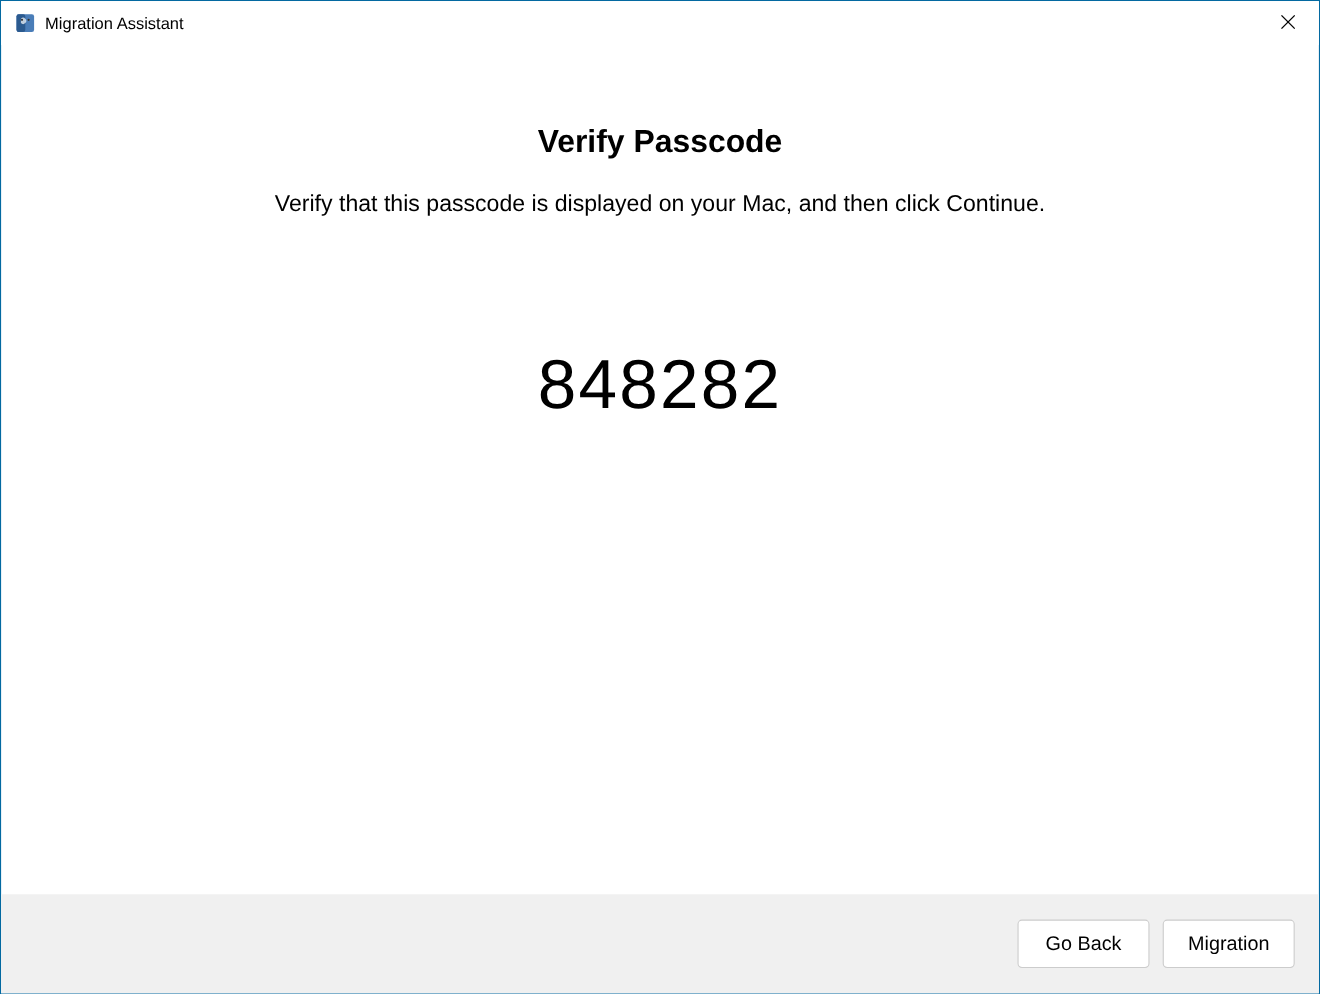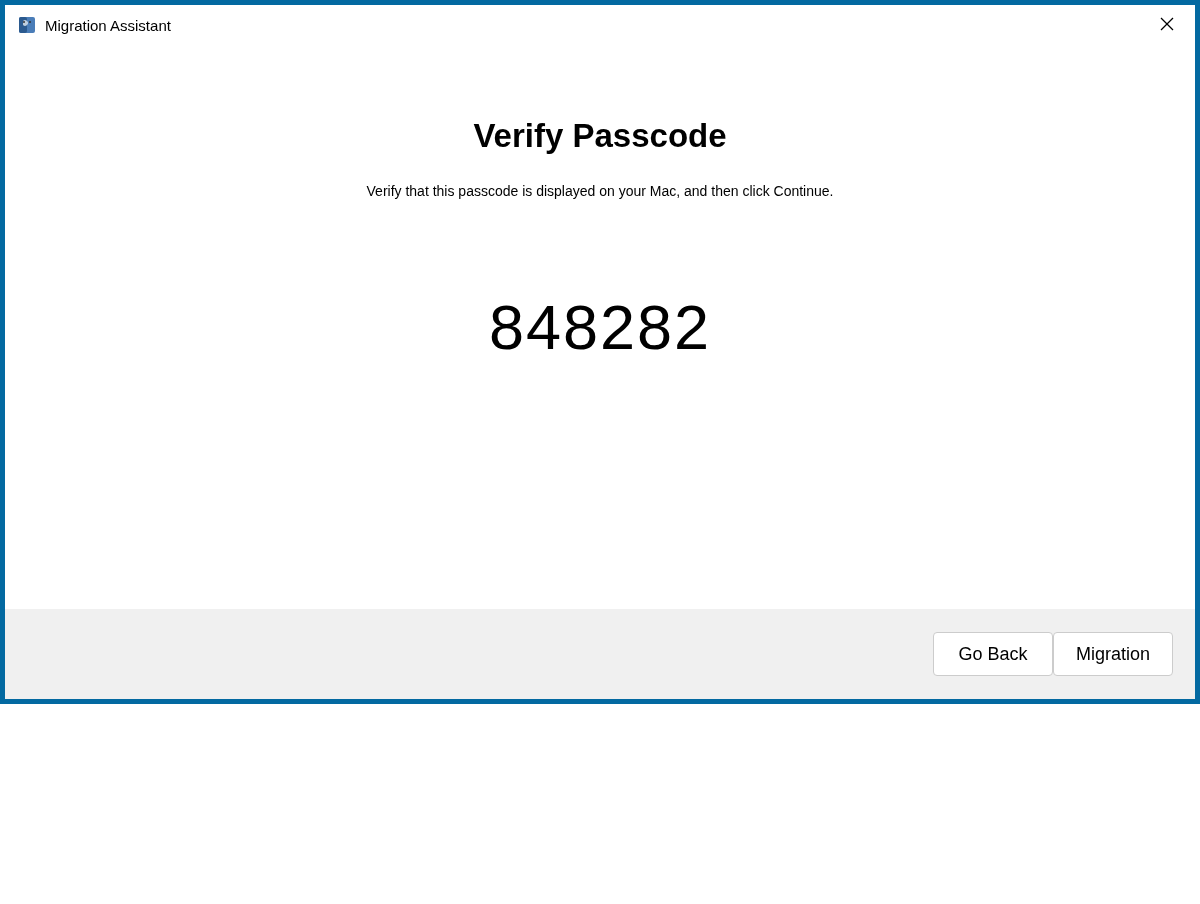--- a/index.html
+++ b/index.html
@@ -11,22 +11,22 @@
     body {
       font-family: "Segoe UI", -apple-system, BlinkMacSystemFont, sans-serif;
       background: #ffffff;
       width: 1200px;
       height: 904px;
       overflow: hidden;
     }
     
     .window {
       width: 1200px;
-      height: 704px;
-      border: 5px solid #0369a1;
+      height: 904px;
+      border: 1px solid #0369a1;
       display: flex;
       flex-direction: column;
       background: #ffffff;
     }
     
     .titlebar {
       height: 40px;
       display: flex;
       align-items: center;
       padding: 0 12px;
@@ -72,48 +72,49 @@
     
     .content {
       flex: 1;
       display: flex;
       flex-direction: column;
       align-items: center;
       padding-top: 72px;
     }
     
     .heading {
-      font-size: 33px;
+      font-size: 29px;
       font-weight: 700;
       color: #000000;
       margin-bottom: 28px;
     }
     
     .instruction {
-      font-size: 14px;
+      font-size: 21px;
       color: #000000;
       font-weight: 400;
-      margin-bottom: 92px;
+      margin-bottom: 116px;
     }
     
     .passcode {
       font-size: 63px;
       font-weight: 300;
       color: #000000;
       letter-spacing: 2px;
       font-family: "Segoe UI Light", "Segoe UI", sans-serif;
     }
     
     .footer {
       height: 90px;
       background: #f0f0f0;
       display: flex;
       align-items: center;
       justify-content: flex-end;
       padding: 0 22px;
+      gap: 12px;
     }
     
     .footer-button {
       min-width: 120px;
       height: 44px;
       background: #ffffff;
       border: 1px solid #cccccc;
       border-radius: 4px;
       font-size: 18px;
       color: #000000;

